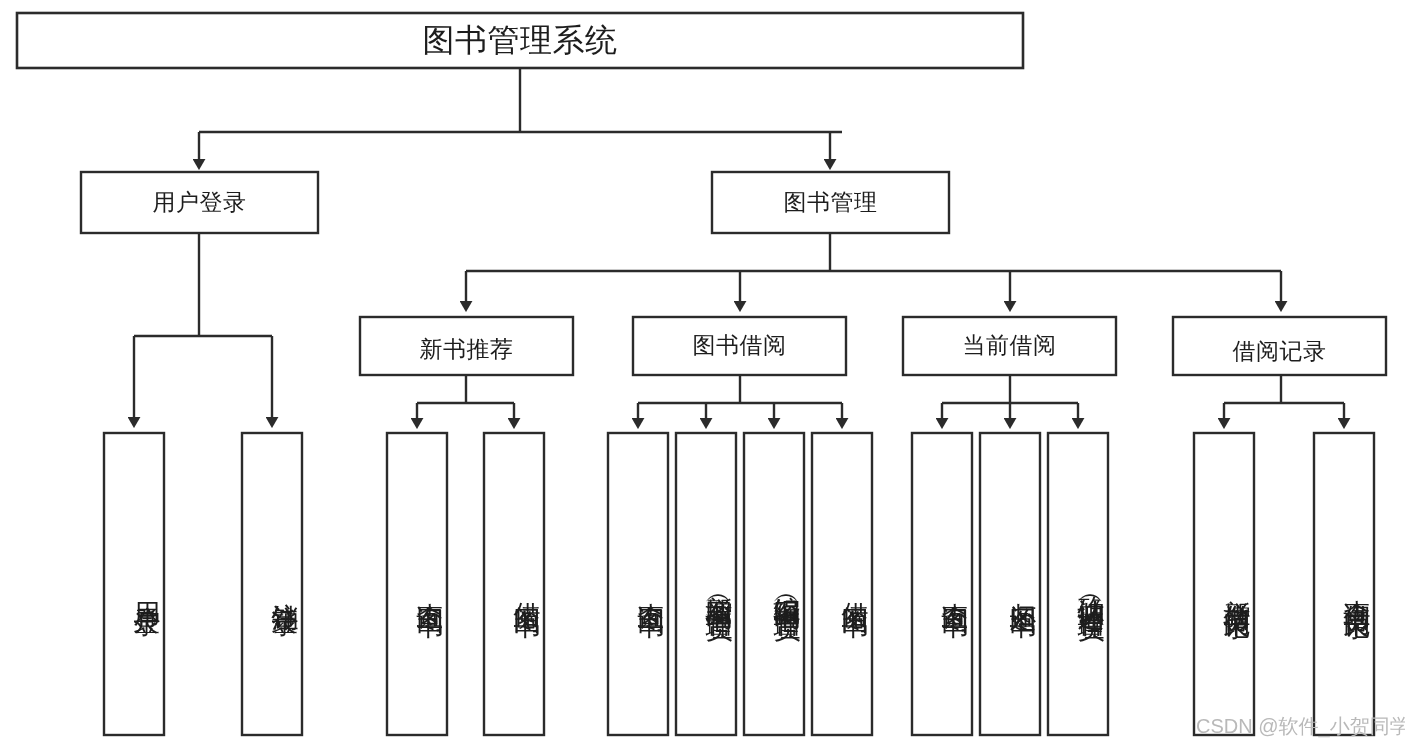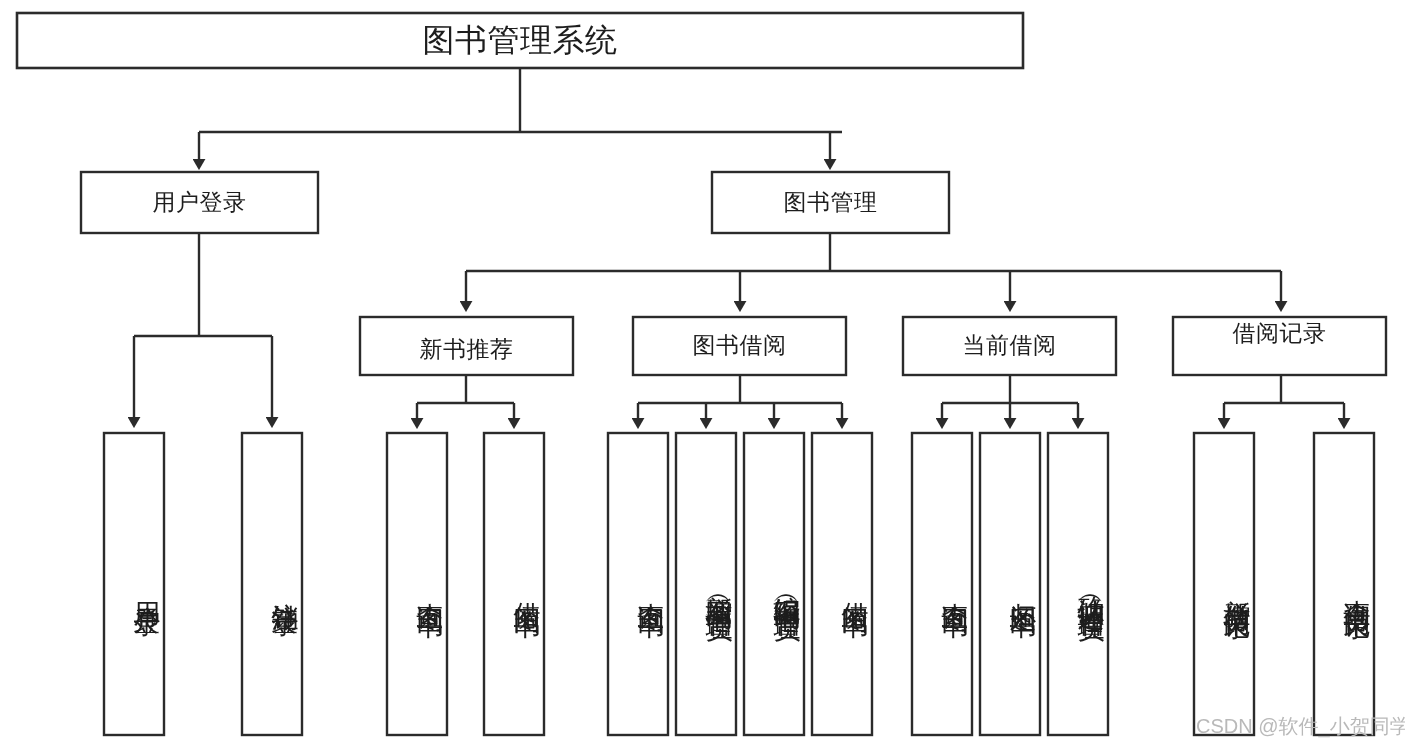--- a/index.html
+++ b/index.html
@@ -171,21 +171,21 @@
   </svg>
 
   <div class="node-label horizontal root" style="left:17px; top:13px; width:1006px; height:55px;">图书管理系统</div>
 
   <div class="node-label horizontal" style="left:81px; top:172px; width:237px; height:61px;">用户登录</div>
   <div class="node-label horizontal" style="left:712px; top:172px; width:237px; height:61px;border-radius:13px;">图书管理</div>
 
   <div class="node-label horizontal" style="left:360px; top:317px; width:213px; height:66px;">新书推荐</div>
   <div class="node-label horizontal" style="left:633px; top:317px; width:213px; height:58px;">图书借阅</div>
   <div class="node-label horizontal" style="left:903px; top:317px; width:213px; height:58px;">当前借阅</div>
-  <div class="node-label horizontal" style="left:1173px; top:305px; width:213px; height:58px;">借阅记录</div>
+  <div class="node-label horizontal" style="left:1173px; top:323px; width:213px; height:58px;">借阅记录</div>
 
   <div class="node-label vertical" style="left:104px; top:433px; width:60px; height:302px;">用户登录</div>
   <div class="node-label vertical" style="left:242px; top:433px; width:60px; height:302px;">注销登录</div>
 
   <div class="node-label vertical" style="left:387px; top:433px; width:60px; height:302px;">查询图书</div>
   <div class="node-label vertical" style="left:484px; top:433px; width:60px; height:302px;">借阅图书</div>
 
   <div class="node-label vertical" style="left:608px; top:433px; width:60px; height:302px;">查询图书</div>
   <div class="node-label vertical" style="left:676px; top:433px; width:60px; height:302px;">新增图书（管理员）</div>
   <div class="node-label vertical" style="left:744px; top:433px; width:60px; height:302px;">编辑图书（管理员）</div>

